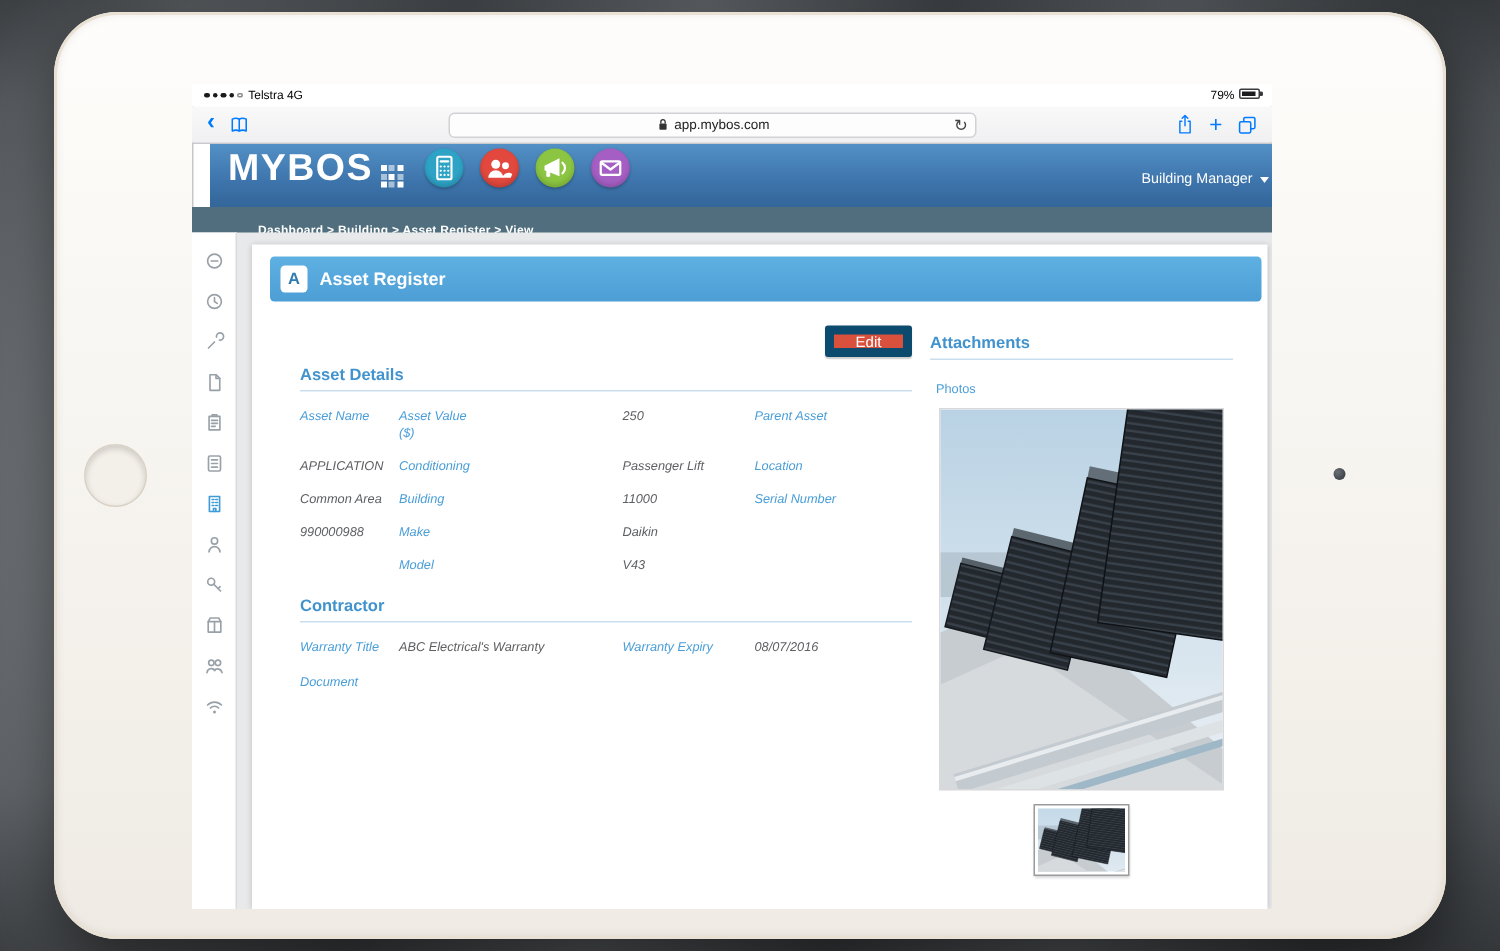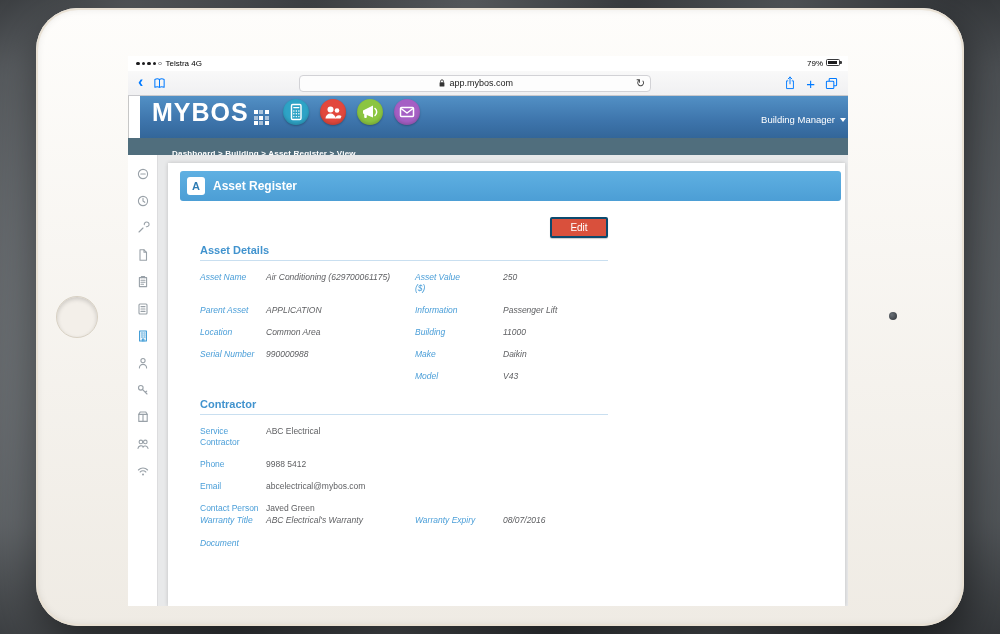--- a/index.html
+++ b/index.html
@@ -85,21 +85,21 @@
   .banner { position:absolute; left:12px; right:4px; top:8px; height:30px; border-radius:3px;
     background:linear-gradient(180deg,#5fb0e2,#4c9ed5); display:flex; align-items:center; padding-left:7px; gap:8px; }
   .banner-title { color:#fff; font-size:12px; font-weight:bold; }
   .banner-icon { width:18px; height:18px; background:#fff; border-radius:3px; display:flex; align-items:center; justify-content:center;
     color:#2f7cb3; font-size:11px; font-weight:bold; }
 
   .left-col { position:absolute; left:32px; top:54px; width:408px; }
   .right-col { position:absolute; left:452px; top:60px; width:202px; }
 
   .edit-row { display:flex; justify-content:flex-end; height:21px; margin-bottom:4px; }
-  .edit-btn { width:58px; height:21px; background:#d9503c; border:2px solid #0c4a6e; border-radius:2px;
+  .edit-btn { width:58px; height:21px; background:#d9503c; border:6px solid #0c4a6e; border-radius:2px;
     color:#fff; font-size:10px; font-family:inherit; cursor:pointer; box-shadow:0 1px 1px rgba(0,0,0,.2); }
 
   h2.sec { font-size:11px; color:#4193ce; font-weight:bold; border-bottom:1px solid #c9dff0;
     padding-bottom:4px; margin:6px 0 11px; }
   h2.sec.mt { margin-top:16px; }
 
   .fgrid4 { display:grid; grid-template-columns:62px 145px 84px auto; column-gap:4px; row-gap:11px;
     font-size:8.5px; line-height:1.3;font-style:italic; }
   .fgrid2 { display:grid; grid-template-columns:62px auto; column-gap:4px; row-gap:11px;
     font-size:8.5px; line-height:1.3; }
@@ -355,63 +355,66 @@
         </div>
 
         <div class="left-col">
           <div class="edit-row">
             <button class="edit-btn">Edit</button>
           </div>
 
           <h2 class="sec">Asset Details</h2>
           <div class="fgrid4">
             <span class="fl">Asset Name</span>
-            <span class="fv">Air Conditioning (629700061175)</span>
             <span class="fl"><span class="narrow">Asset Value ($)</span></span>
             <span class="fv">250</span>
 
             <span class="fl">Parent Asset</span>
             <span class="fv">APPLICATION</span>
-            <span class="fl">Information</span>
+            <span class="fl">Conditioning</span>
             <span class="fv">Passenger Lift</span>
 
             <span class="fl">Location</span>
             <span class="fv">Common Area</span>
             <span class="fl">Building</span>
             <span class="fv">11000</span>
 
             <span class="fl">Serial Number</span>
             <span class="fv">990000988</span>
             <span class="fl">Make</span>
             <span class="fv">Daikin</span>
 
             <span class="fl"></span>
             <span class="fv"></span>
             <span class="fl">Model</span>
             <span class="fv">V43</span>
           </div>
 
           <h2 class="sec mt">Contractor</h2>
-          <div class="fgrid2">
-            <span class="fl">Service Contractor</span>
-            <span class="fv">ABC Electrical</span>
-            <span class="fl">Phone</span>
-            <span class="fv">9988 5412</span>
-            <span class="fl">Email</span>
-            <span class="fv">abcelectrical@mybos.com</span>
-            <span class="fl">Contact Person</span>
-            <span class="fv">Javed Green</span>
-          </div>
 
           <div class="fgrid4">
             <span class="fl">Warranty Title</span>
             <span class="fv">ABC Electrical's Warranty</span>
             <span class="fl">Warranty Expiry</span>
             <span class="fv">08/07/2016</span>
           </div>
           <div class="doc-label">Document</div>
         </div>
 
+        <div class="right-col">
+          <h2 class="sec">Attachments</h2>
+          <div class="photos-label">Photos</div>
+          <div class="photo-frame">
+            <svg width="188" height="253" viewBox="0 0 190 255" preserveAspectRatio="xMidYMid slice">
+                <use href="#hvac-scene"></use>
+              </svg>
+          </div>
+          <div class="thumb-frame">
+            <svg width="58" height="42" viewBox="0 0 190 255" preserveAspectRatio="xMidYMid slice">
+                <use href="#hvac-scene"></use>
+              </svg>
+          </div>
+        </div>
       </div>
     </div>
 
   </div>
 </div>
 
 </body></html>

